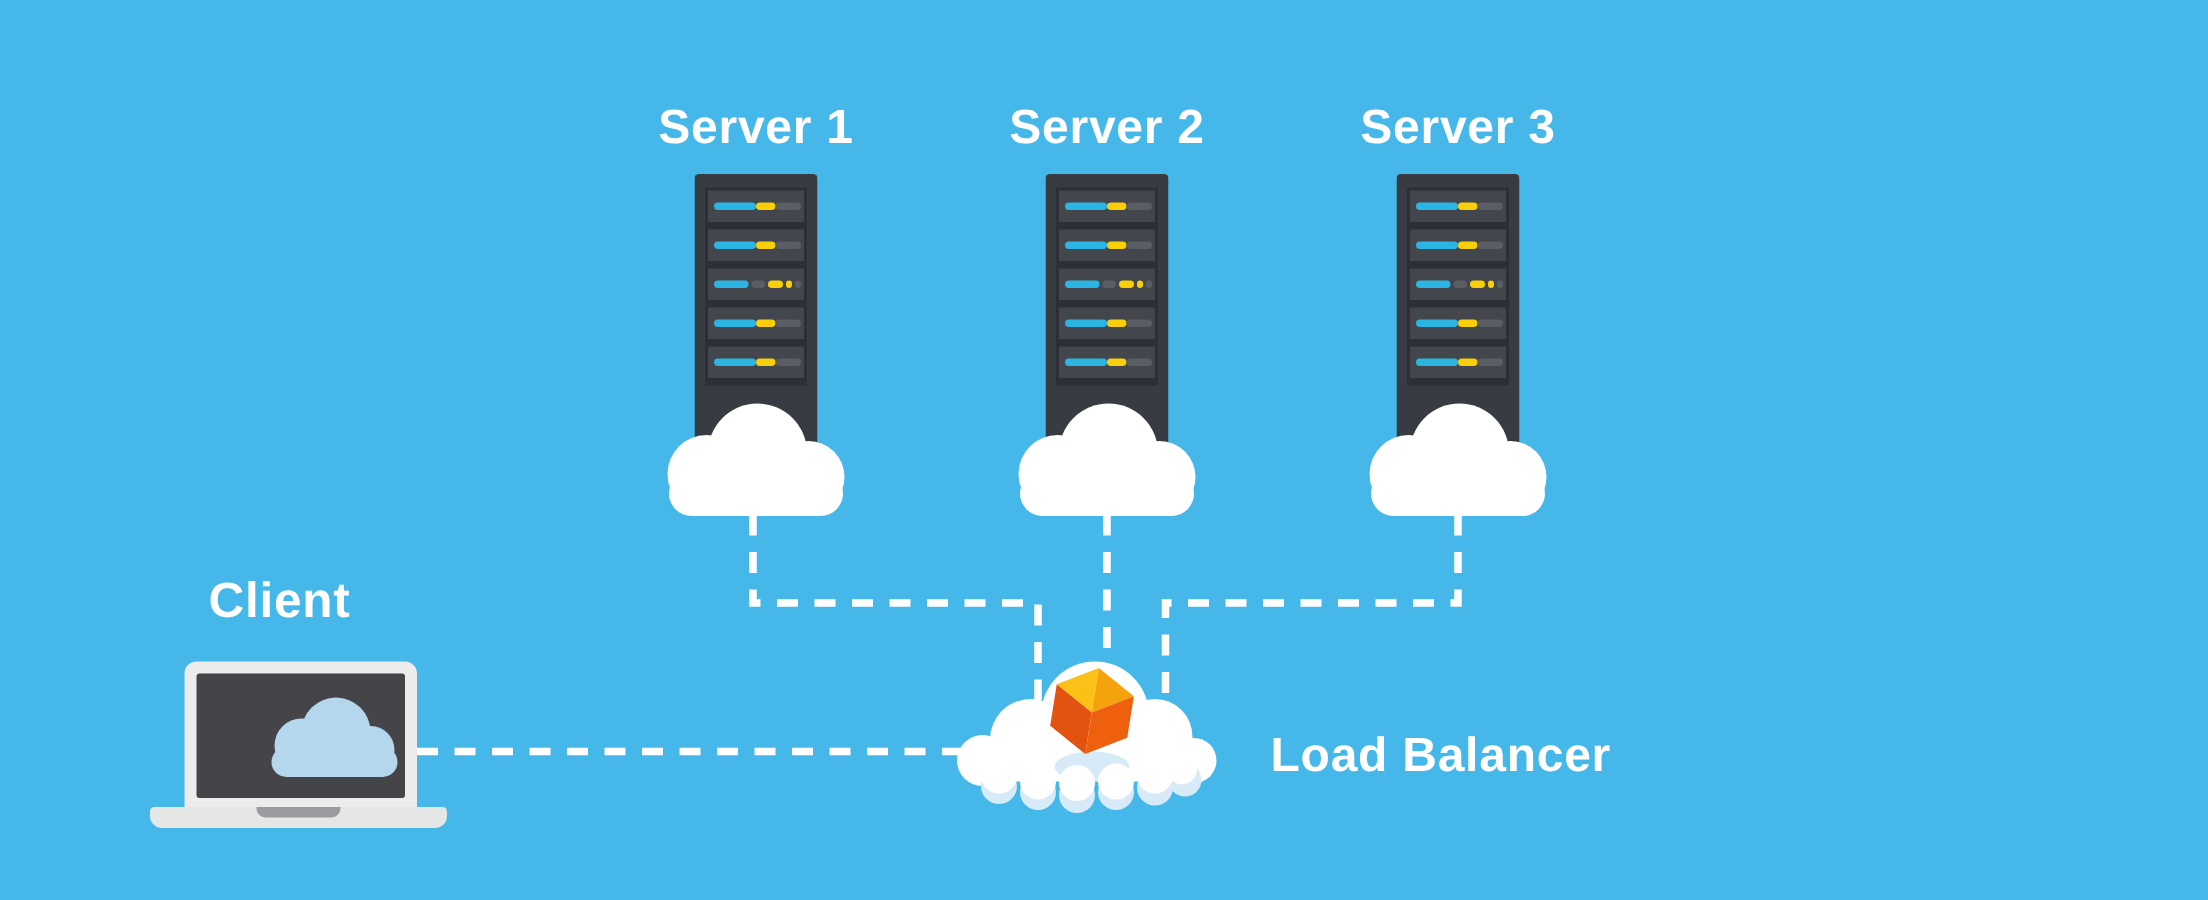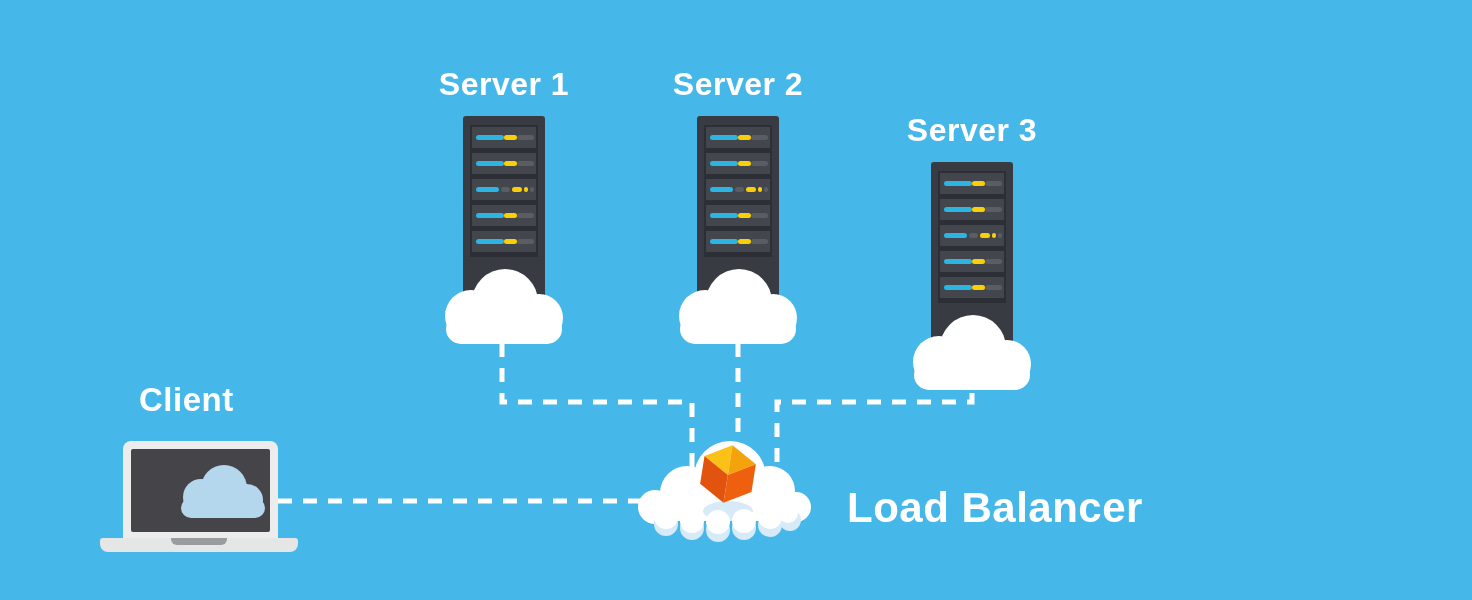--- a/index.html
+++ b/index.html
@@ -13,21 +13,21 @@
   .abs{position:absolute;}
   .label{
     color:var(--text,#fff);
     font-weight:bold;
     line-height:1;
     white-space:nowrap;
     letter-spacing:.5px;
   }
   .server-label{font-size:32px;text-align:center;width:100%;}
   .client-label{font-size:33px;text-align:left;width:100%;}
-  .lb-label{font-size:42px;}
+  .lb-label{font-size:32px;}
   .node-server{position:absolute;top:60px;width:140px;height:290px;}
   .tower{position:absolute;left:29px;top:56px;}
   .node-cloud{position:absolute;left:7px;top:206px;}
   
   .connectors{position:absolute;left:0;top:0;z-index:2;}
   .node-server svg.tower{z-index:1;}
   .node-cloud, .lb-cloud, .laptop{z-index:3;}
   .label-layer{z-index:4;}
   .laptop{position:absolute;left:100px;top:441px;width:198px;height:112px;}
   .laptop-frame{position:absolute;left:23px;top:0;width:155px;height:99px;
@@ -122,21 +122,21 @@
       </g>
     </svg>
     <svg class="node-cloud" width="126" height="78" viewBox="0 0 126 78">
       <circle cx="30" cy="50" r="26" fill="var(--cloud)"></circle>
       <circle cx="64" cy="36" r="33" fill="var(--cloud)"></circle>
       <circle cx="98" cy="52" r="24" fill="var(--cloud)"></circle>
       <rect x="5" y="48" width="116" height="30" rx="15" fill="var(--cloud)"></rect>
     </svg>
   </div>
 
-  <div class="node-server" style="left:902px;margin-top:46px;">
+  <div class="node-server" style="left:902px;">
     <div class="abs label server-label label-layer" style="top:8px;">Server 3</div>
     <svg class="tower" width="82" height="184" viewBox="0 0 82 184">
       <rect x="0" y="0" width="82" height="184" rx="3" fill="var(--tower-frame)"></rect>
       <rect x="7" y="9" width="68" height="132" fill="var(--tower-inner)"></rect>
       <g>
         <rect x="9" y="11" width="64" height="21" fill="var(--tower-slot)"></rect>
         <rect x="13" y="19" width="28" height="5" rx="2.5" fill="var(--led-cyan)"></rect>
         <rect x="41" y="19" width="13" height="5" rx="2.5" fill="var(--led-yellow)"></rect>
         <rect x="54" y="19" width="17" height="5" rx="2.5" fill="var(--led-off)"></rect>
         <rect x="9" y="37" width="64" height="21" fill="var(--tower-slot)"></rect>

